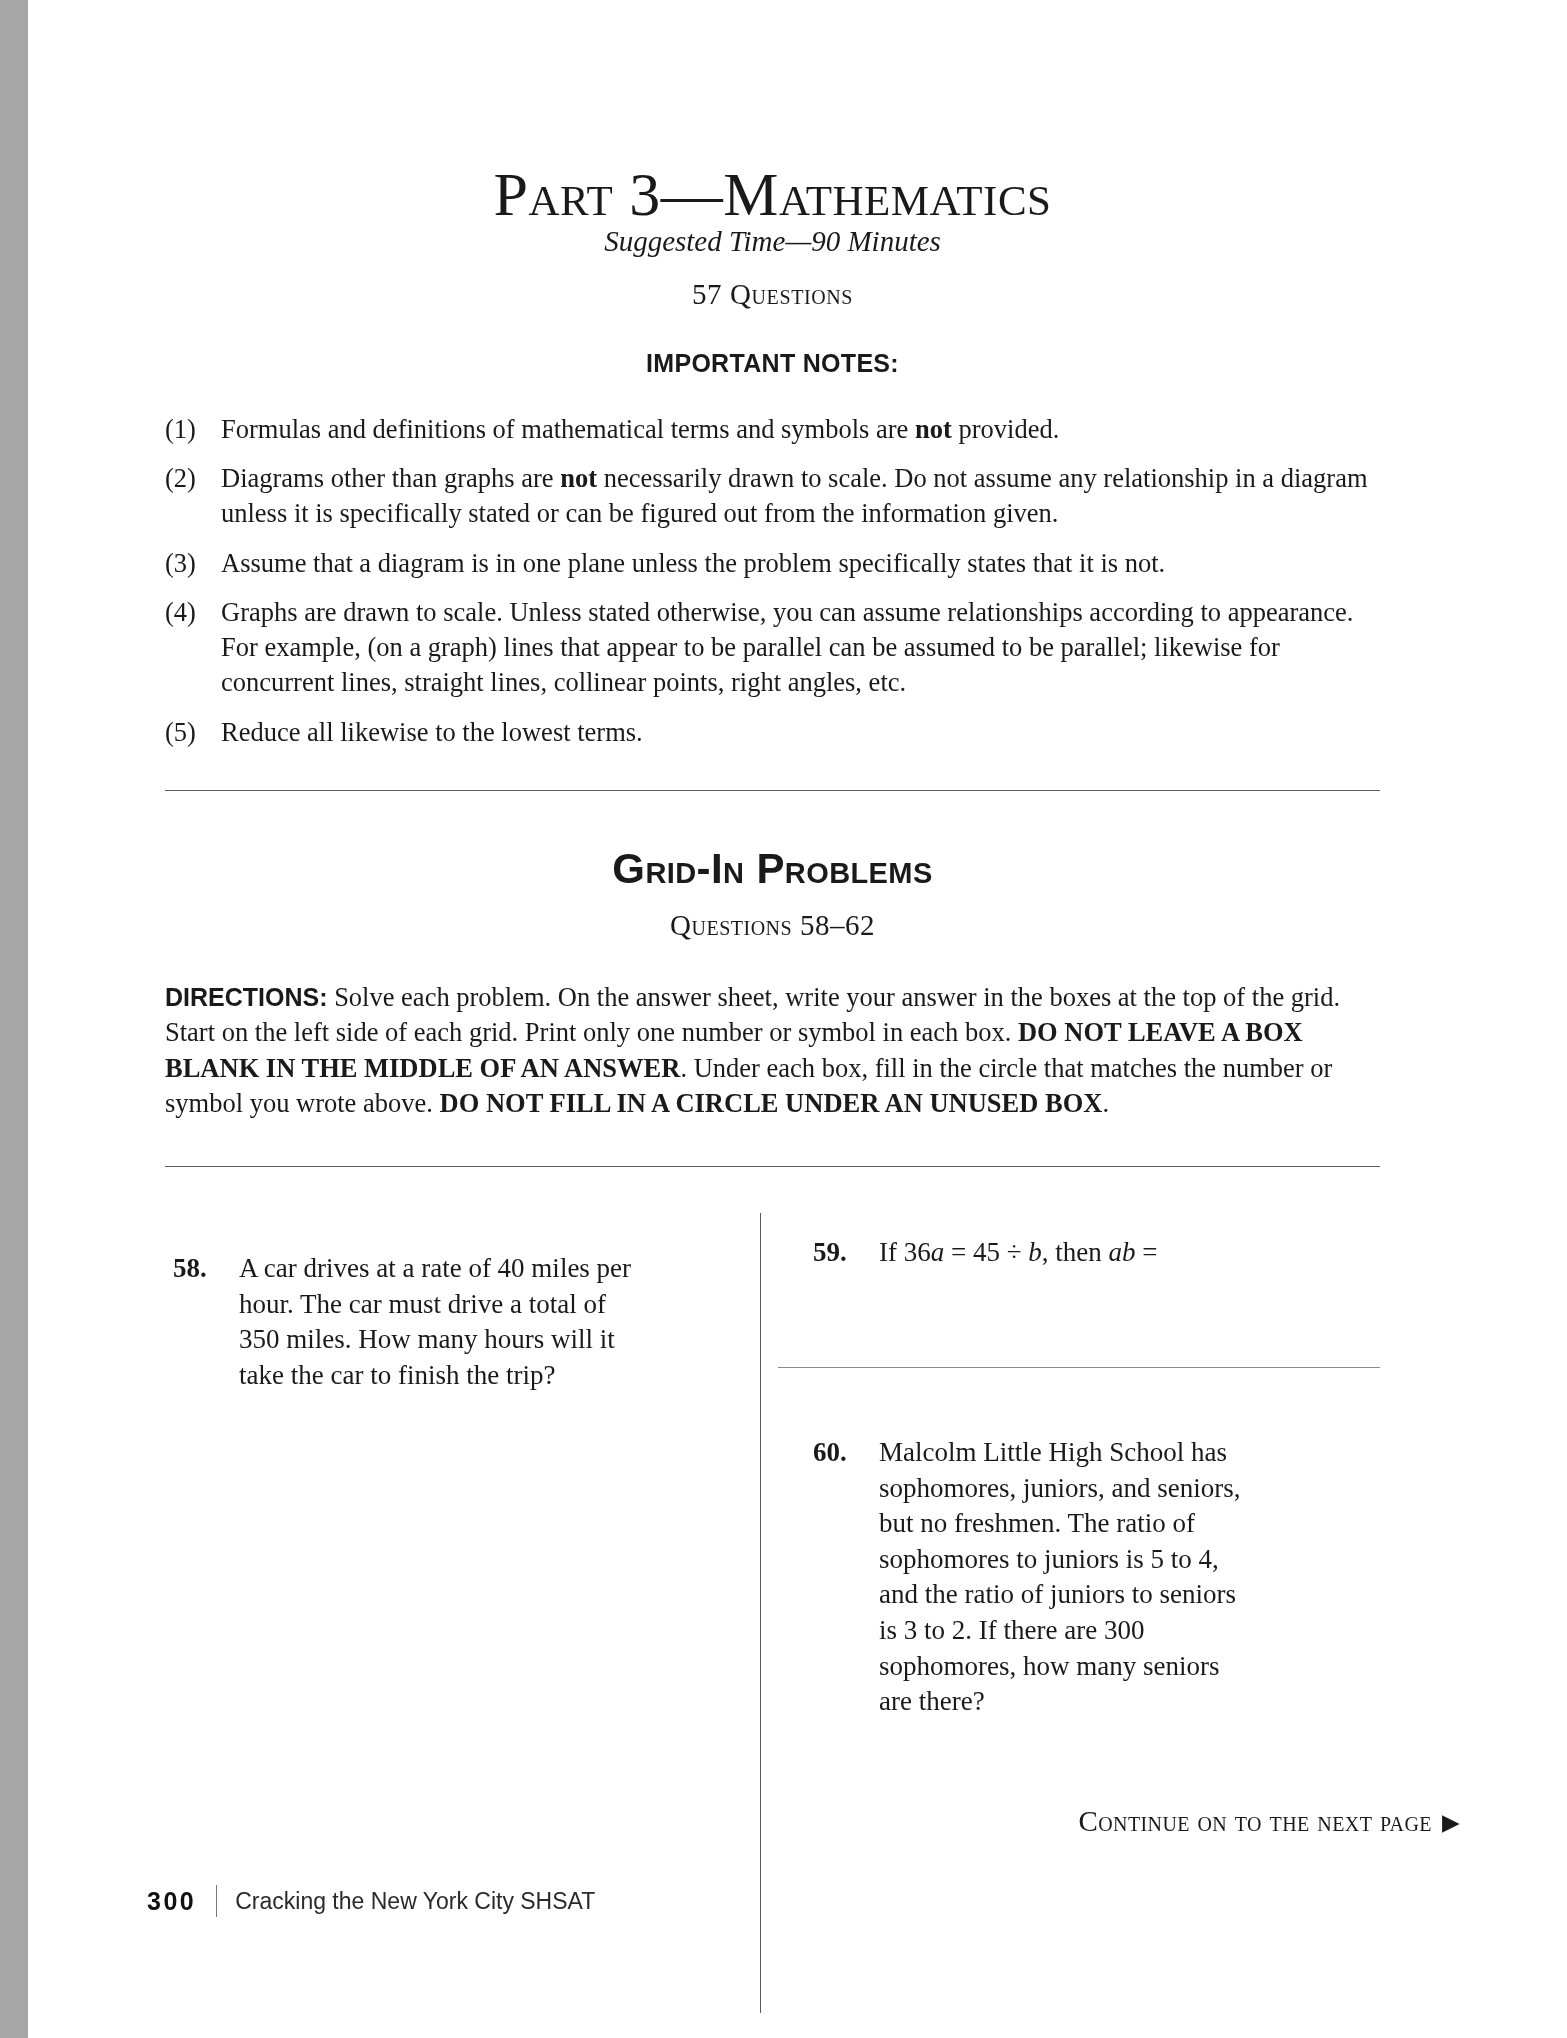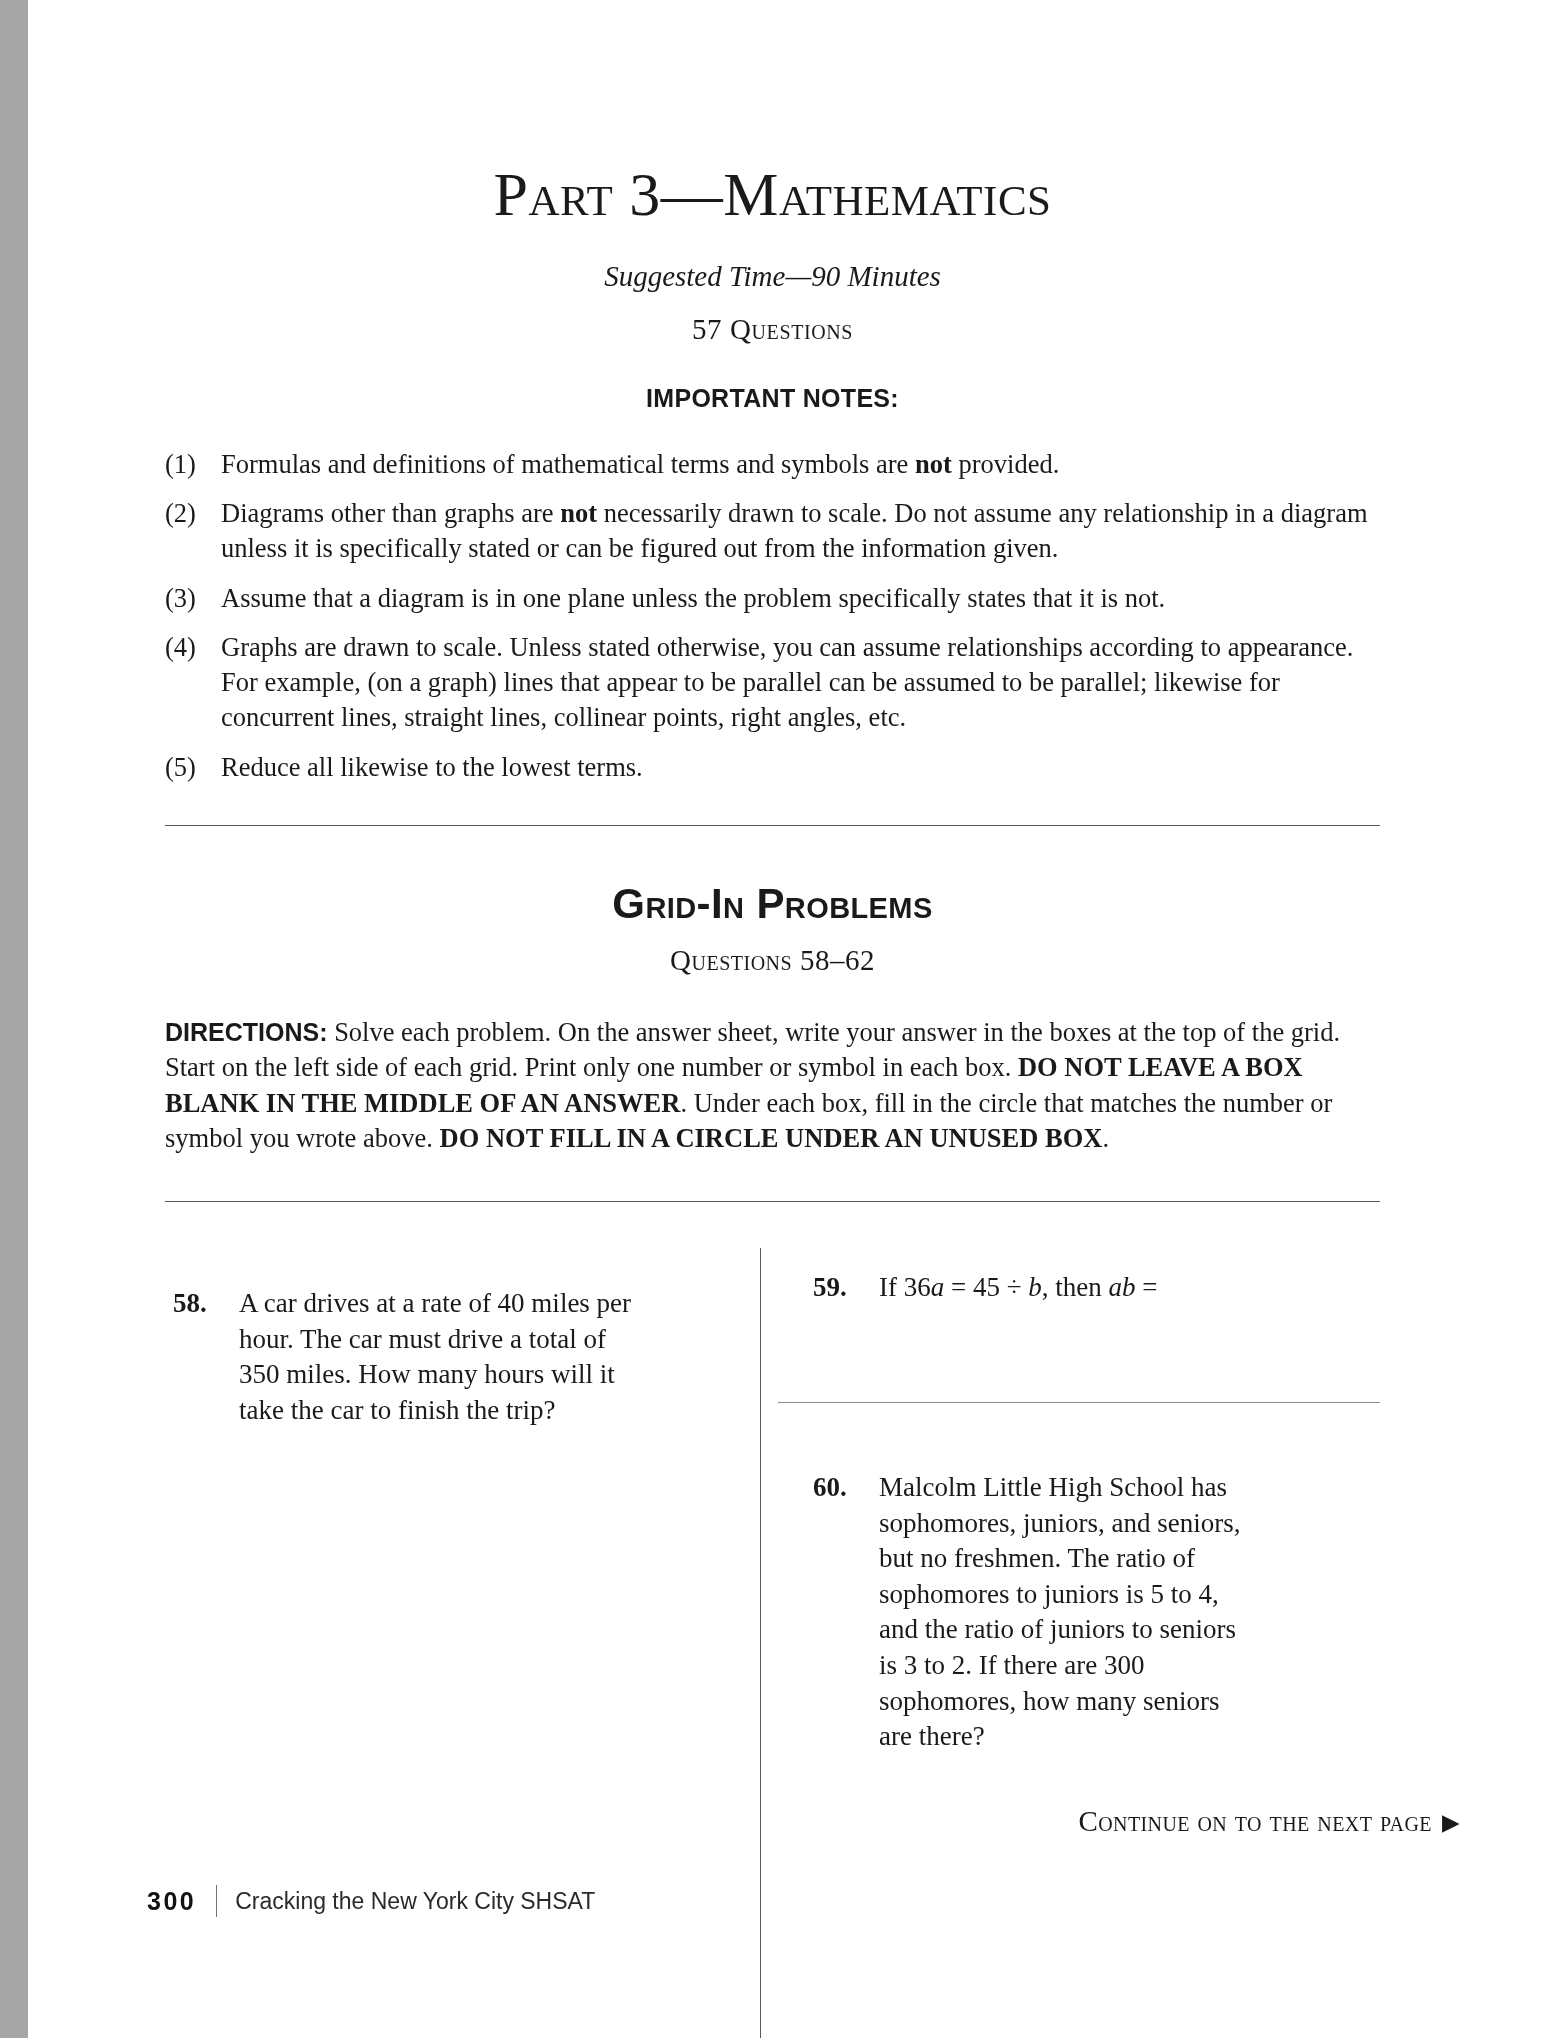--- a/index.html
+++ b/index.html
@@ -57,21 +57,20 @@
     font-variant: small-caps;
     letter-spacing: 0.5px;
     margin-top: 163px;
     line-height: 1;
     white-space: nowrap;
   }
   .suggested-time {
     text-align: center;
     font-style: italic;
     font-size: 29px;
-    margin-top: 35px;
   }
   .question-count {
     text-align: center;
     font-size: 29px;
     font-variant: small-caps;
     letter-spacing: 0.6px;
     margin-top: 20px;
   }
   .important-notes {
     text-align: center;

